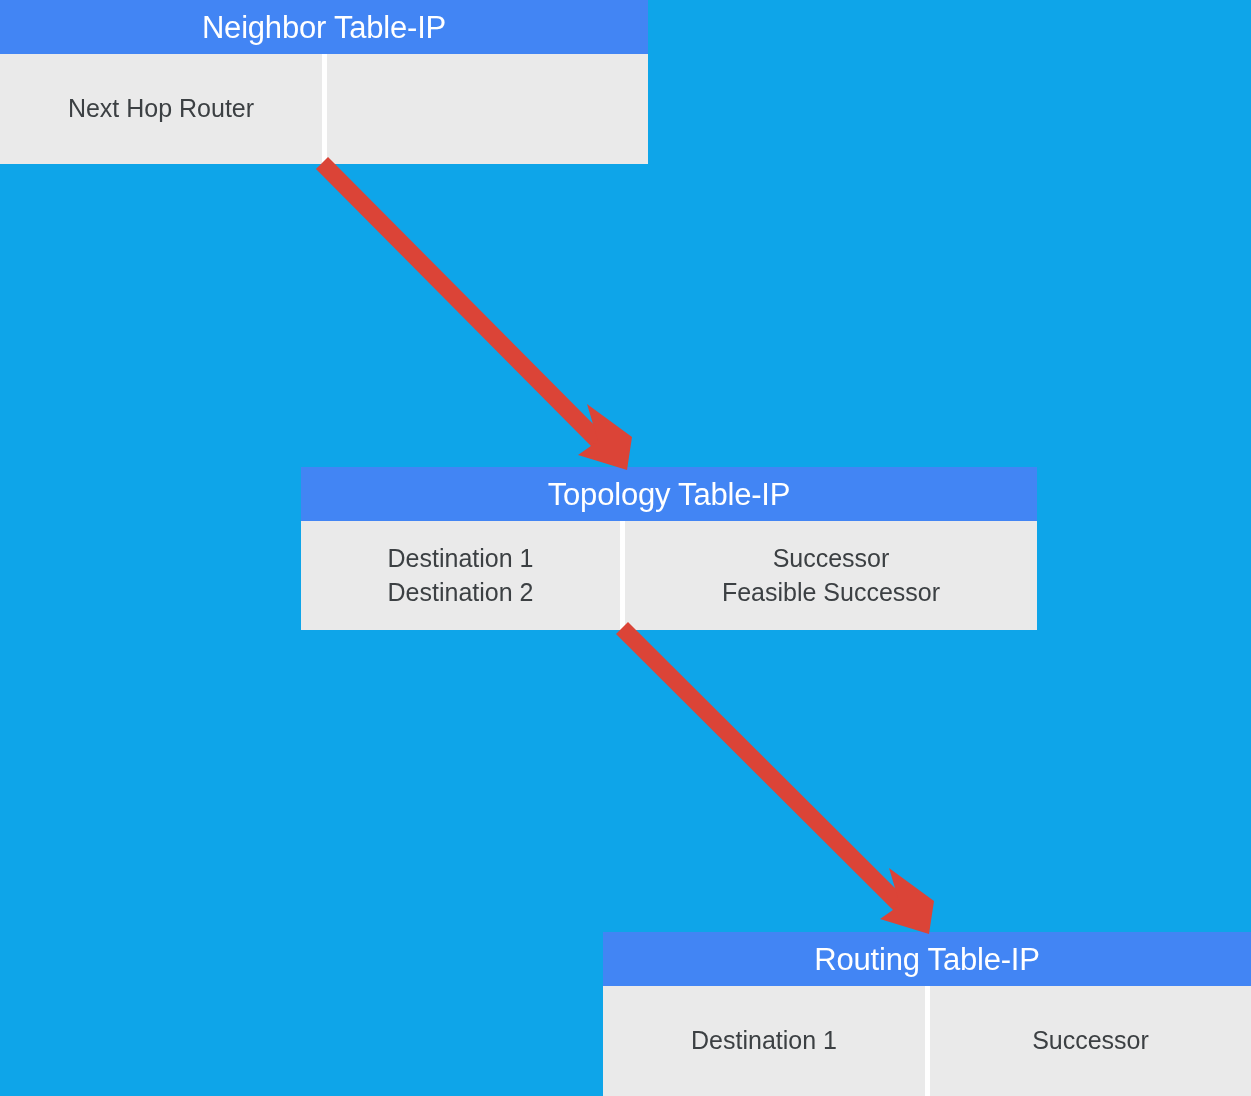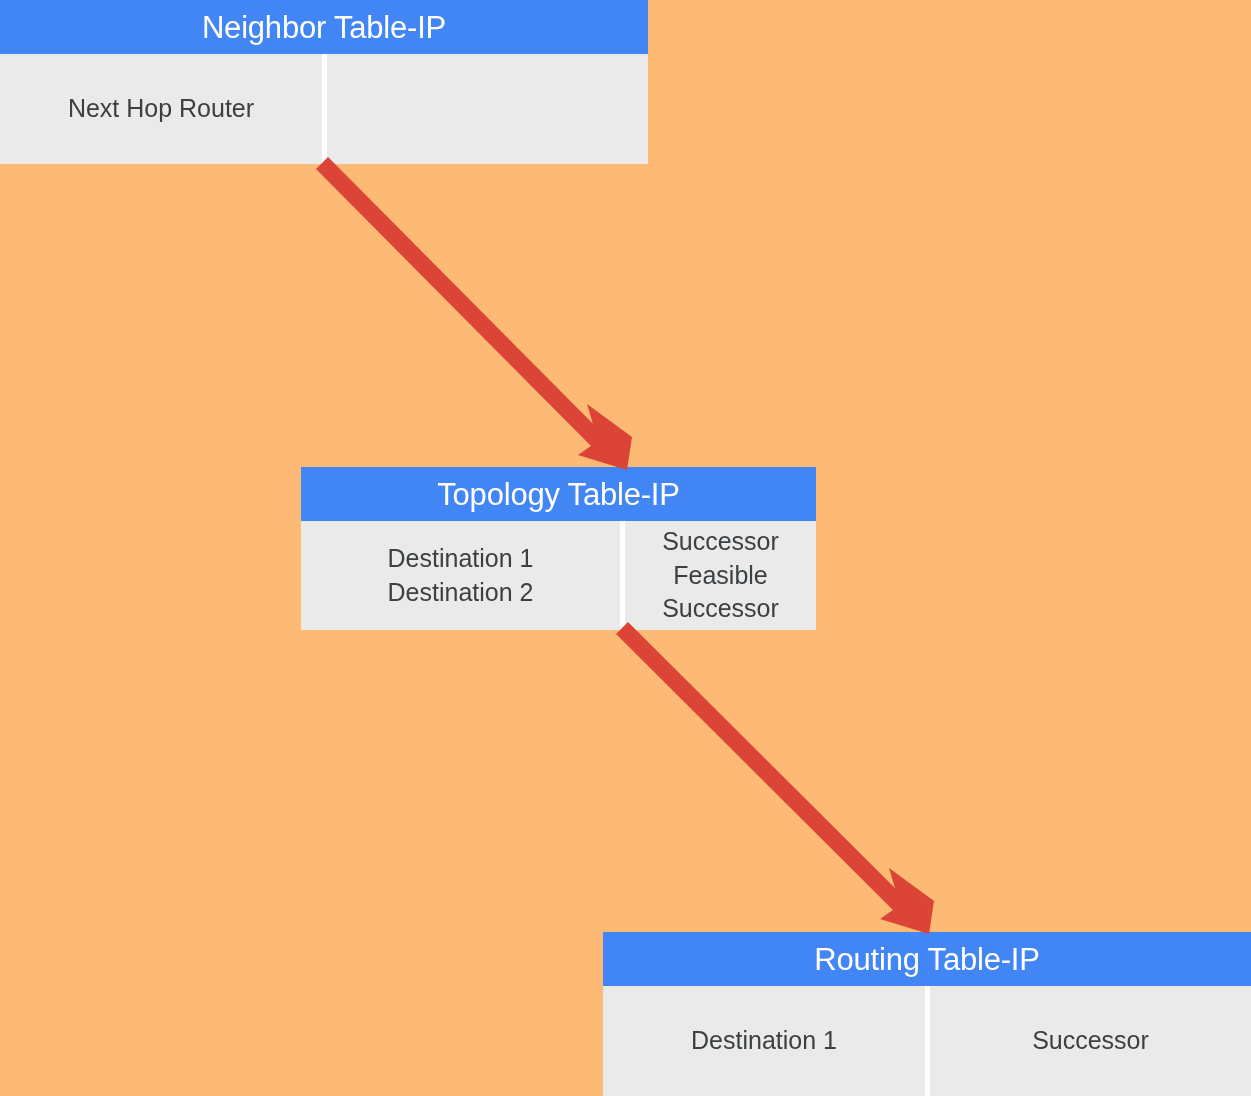--- a/index.html
+++ b/index.html
@@ -8,21 +8,21 @@
     padding: 0;
     background: #ffffff;
   }
   body {
     font-family: "Liberation Sans", sans-serif;
   }
   #canvas {
     position: relative;
     width: 1251px;
     height: 1096px;
-    background: #fdba74;
+    background: #0ea5e9;
     overflow: hidden;
   }
 
   .table-block {
     position: absolute;
     box-sizing: border-box;
   }
 
   .table-header {
     box-sizing: border-box;
@@ -70,21 +70,21 @@
     align-self: stretch;
   }
 
   
   #table-neighbor { left: 0px; top: 0px; width: 648px; }
   #table-neighbor .table-body { height: 110px; }
   #table-neighbor .cell-left  { flex: 0 0 322px; }
   #table-neighbor .cell-right { flex: 1 1 auto; }
 
   
-  #table-topology { left: 301px; top: 467px; width: 515px; }
+  #table-topology { left: 301px; top: 467px; width: 736px; }
   #table-topology .table-body { height: 109px; }
   #table-topology .cell-left  { flex: 0 0 319px; }
   #table-topology .cell-right { flex: 1 1 auto; }
 
   
   #table-routing { left: 603px; top: 932px; width: 648px; }
   #table-routing .table-body { height: 110px; }
   #table-routing .cell-left  { flex: 0 0 322px; }
   #table-routing .cell-right { flex: 1 1 auto; }
 

